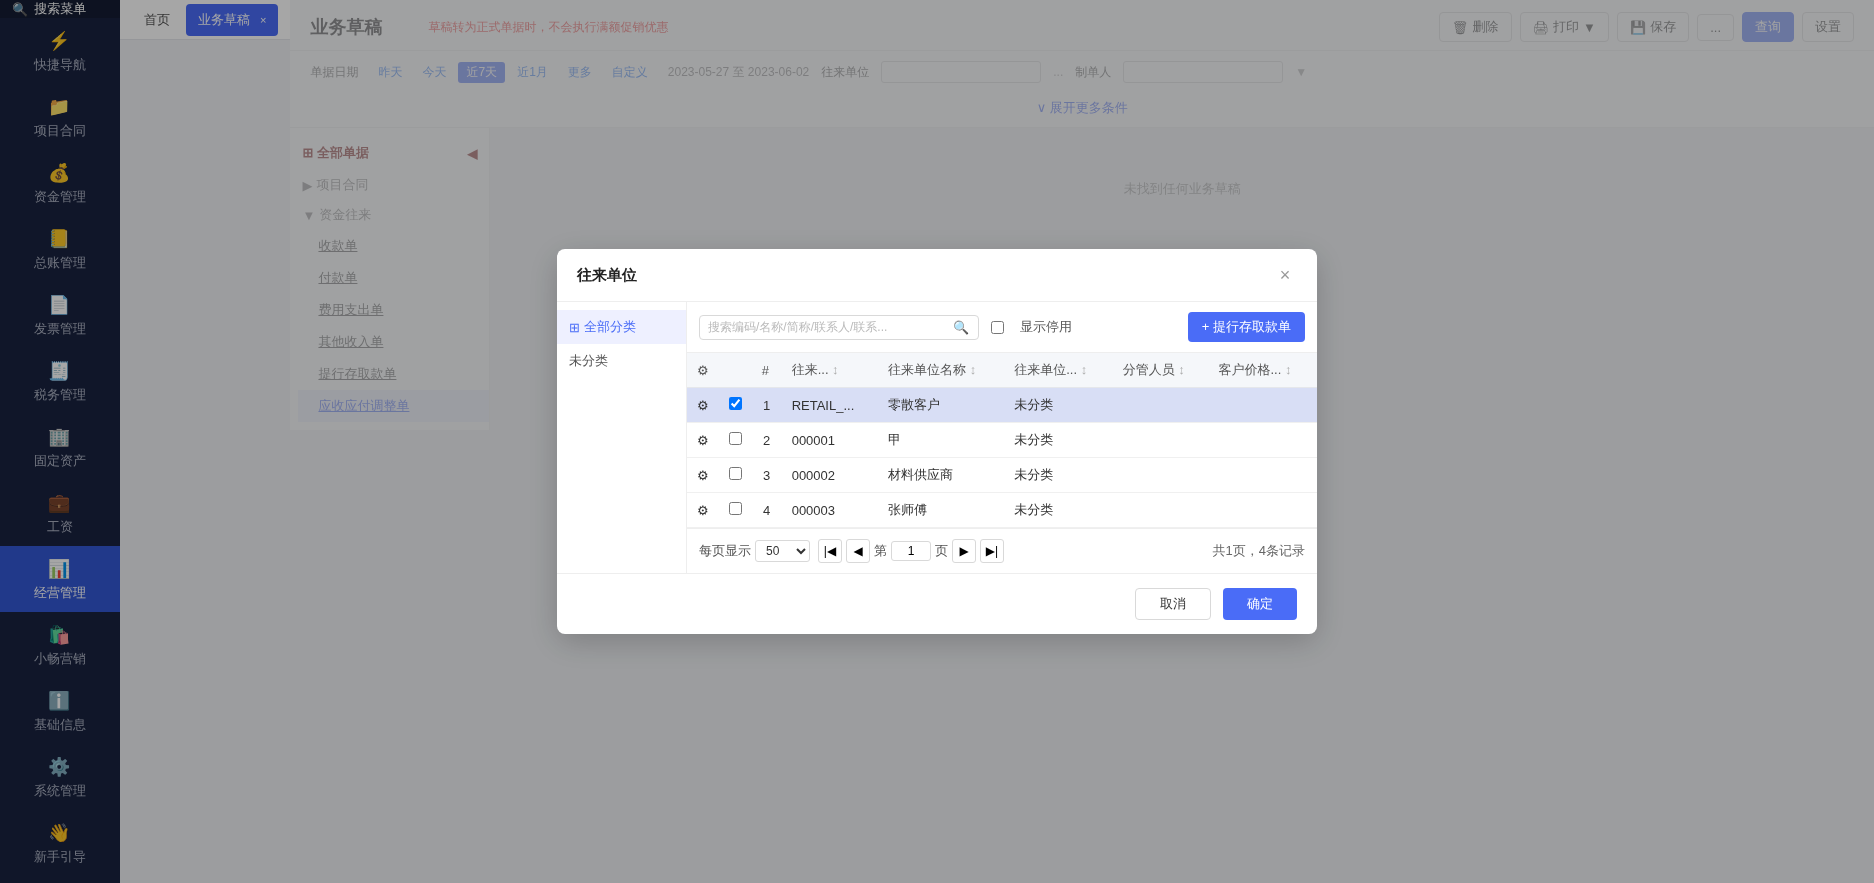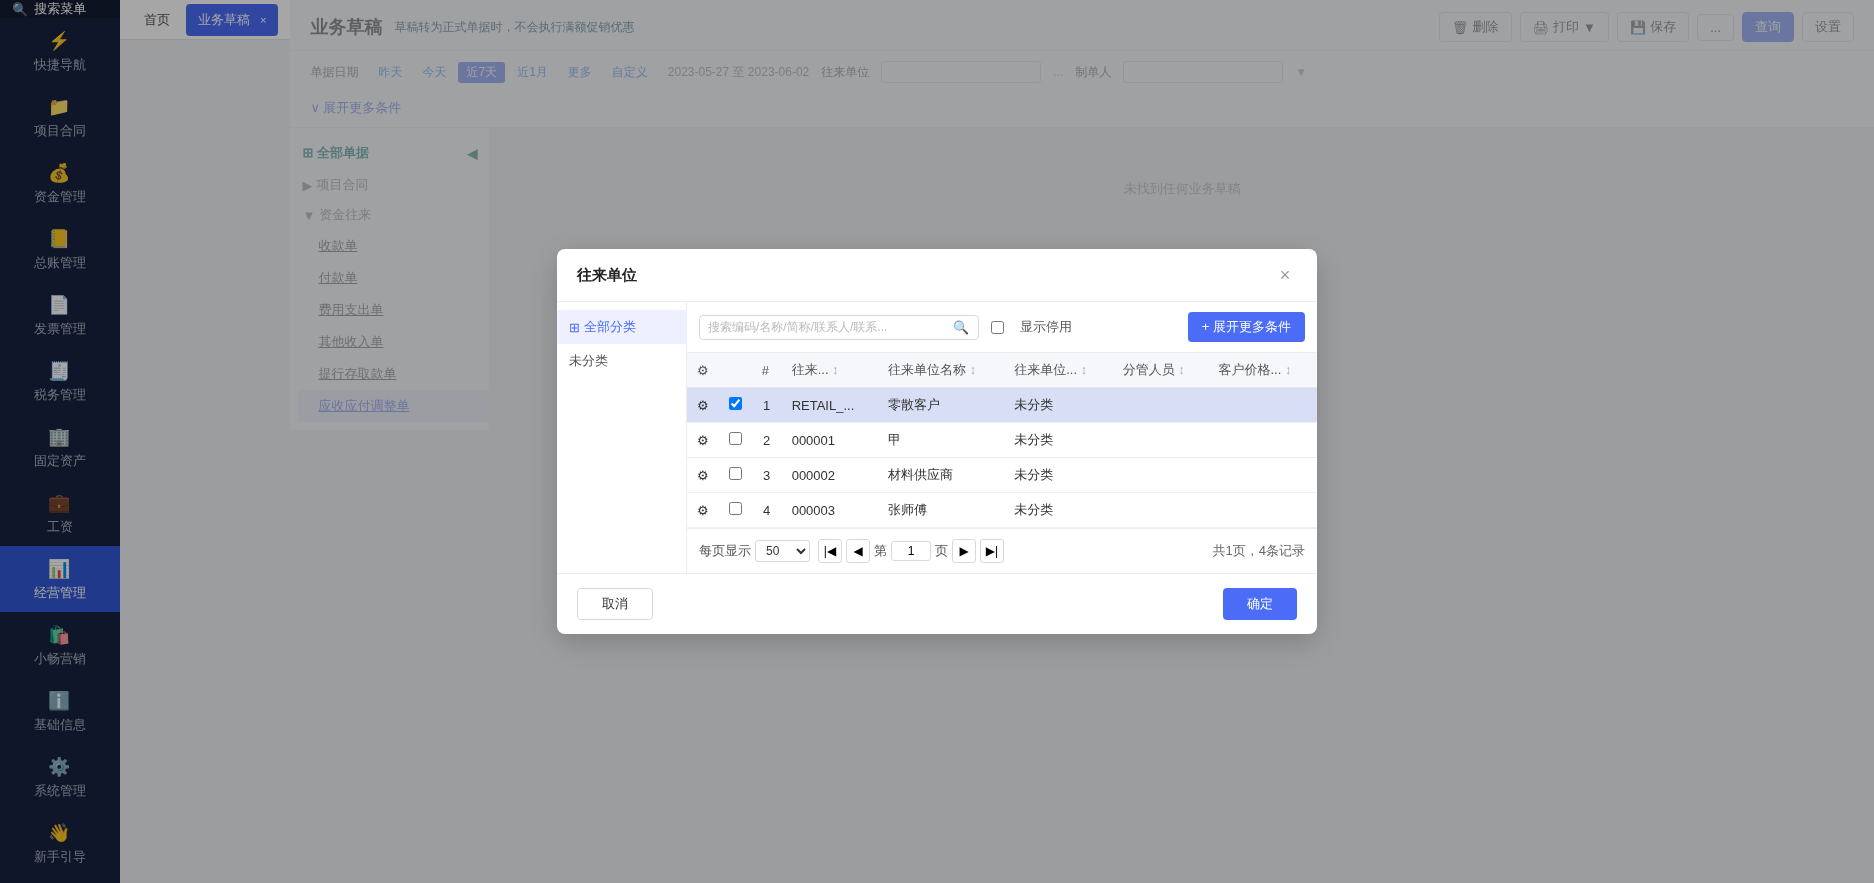--- a/index.html
+++ b/index.html
@@ -103,21 +103,22 @@
       align-items: center;
       gap: 12px;
     }
     .page-title {
       font-size: 18px;
       font-weight: 600;
       color: #222;
     }
     .page-subtitle {
       font-size: 12px;
-      color: #0c4a6e;
+      color: #ef4444;
+      margin-left: 34px;
     }
     .page-actions {
       display: flex;
       gap: 8px;
       align-items: center;
     }
     .btn-action {
       display: flex;
       align-items: center;
       gap: 4px;
@@ -164,41 +165,42 @@
     }
     .date-tab.active {
       background: #4a6cf7;
       color: #fff;
     }
     .filter-range { font-size: 12px; color: #888; }
     .expand-more {
       color: #4a6cf7;
       cursor: pointer;
       font-size: 12px;
+      text-align: center;
       width: 100%;
       padding: 4px 0 0;
     }
 
     
     .sub-nav {
       width: 200px;
       background: #fff;
       border-right: 1px solid #eee;
       overflow-y: auto;
       padding: 8px 0;
       flex-shrink: 0;
     }
     .sub-nav-header {
       display: flex;
       align-items: center;
       justify-content: space-between;
       padding: 8px 12px;
       font-size: 13px;
       font-weight: 600;
-      color: #0f766e;
+      color: #7f1d1d;
     }
     .sub-nav-item {
       padding: 7px 20px;
       cursor: pointer;
       font-size: 13px;
       color: #555;
       display: flex;
       align-items: center;
       gap: 4px;
       text-decoration: underline;
@@ -430,21 +432,21 @@
       border-radius: 3px;
       text-align: center;
       padding: 2px 4px;
       font-size: 12px;
     }
     .total-records { color: #666; margin-left: auto; }
 
     
     .modal-footer {
       display: flex;
-      justify-content: space-between;
+      justify-content: flex-end;
       gap: 12px;
       padding: 14px 20px;
       border-top: 1px solid #eee;
     }
     .btn-cancel {
       padding: 6px 24px;
       border: 1px solid #d9d9d9;
       border-radius: 4px;
       background: #fff;
       cursor: pointer;
@@ -667,21 +669,21 @@
         <div class="modal-toolbar">
           <div class="search-box">
             <input class="search-input" type="text" placeholder="搜索编码/名称/简称/联系人/联系..." style="">
             <span>🔍</span>
           </div>
           <div class="show-disabled">
             <input type="checkbox" style="">
             <span>显示停用</span>
           </div>
           <button class="btn-add-partner">
-            <span>+ 展开更多条件</span>
+            <span>+ 提行存取款单</span>
           </button>
         </div>
 
         <div class="modal-table-wrap">
           <table class="data-table">
             <thead>
               <tr>
                 <th class="col-settings">⚙</th>
                 <th class="col-checkbox"></th>
                 <th>#</th>

